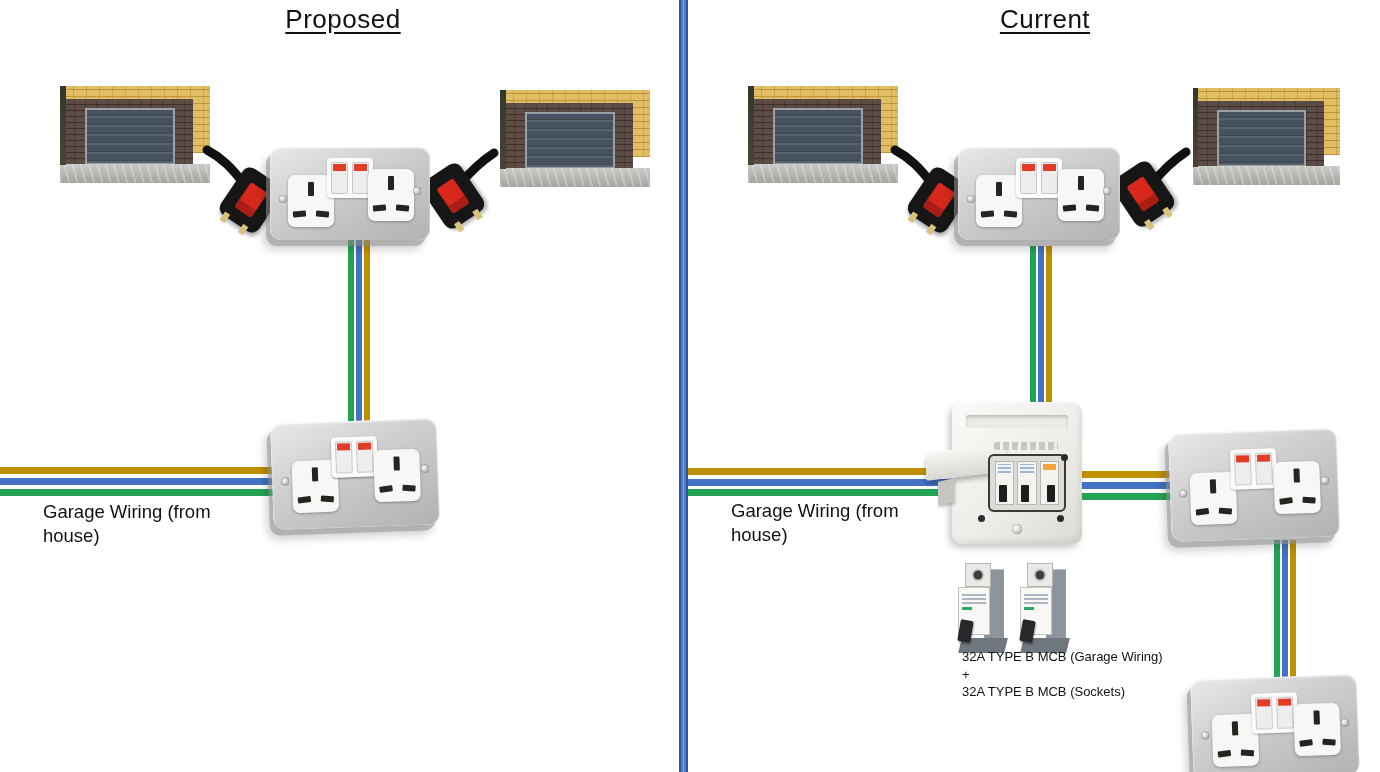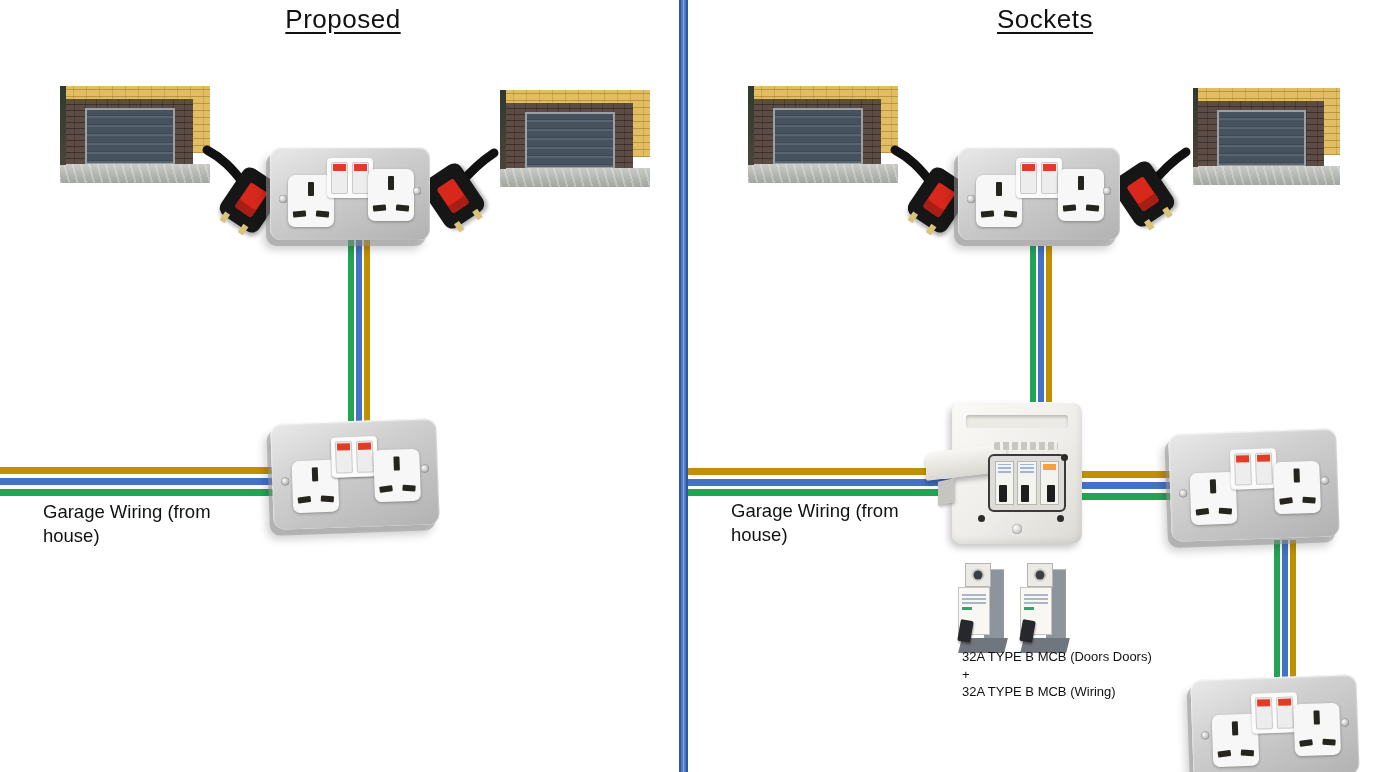--- a/index.html
+++ b/index.html
@@ -153,21 +153,21 @@
   <div class="wire h w-blue" style="left:1078px;width:107px;top:482px;"></div>
   <div class="wire h w-green" style="left:1078px;width:107px;top:493px;"></div>
 
   <div class="wire v w-green" style="left:1274px;top:540px;height:150px;"></div>
   <div class="wire v w-blue" style="left:1282px;top:540px;height:150px;"></div>
   <div class="wire v w-brown" style="left:1290px;top:540px;height:150px;"></div>
 
   <div class="divider" style="left:679px;"></div>
 
   <div class="panel-title" style="left:343px;top:4px;">Proposed</div>
-  <div class="panel-title" style="left:1045px;top:4px;">Sockets</div>
+  <div class="panel-title" style="left:1045px;top:4px;">Current</div>
 
   <div class="photo" style="left:57px;top:78px;">
     <div class="ph-yellow"></div>
     <div class="ph-dark"></div>
     <div class="ph-door"></div>
     <div class="ph-ground"></div>
     <div class="ph-edge"></div>
   </div>
   <div class="photo" style="left:497px;top:82px;">
     <div class="ph-yellow"></div>
@@ -368,18 +368,18 @@
       <div class="mcb-lbl"></div>
       <div class="mcb-dash"></div>
       <div class="mcb-tog"></div>
     </div>
   </div>
 
   <div class="wiring-label" style="left:43px;top:500px;">Garage Wiring (from house)</div>
   <div class="wiring-label" style="left:731px;top:499px;">Garage Wiring (from house)</div>
 
   <div class="mcb-caption" style="left:962px;top:648px;">
-    <div>32A TYPE B MCB (Doors Doors)</div>
+    <div>32A TYPE B MCB (Garage Wiring)</div>
     <div>+</div>
-    <div>32A TYPE B MCB (Wiring)</div>
+    <div>32A TYPE B MCB (Sockets)</div>
   </div>
 
 </div>
 
 </body></html>

